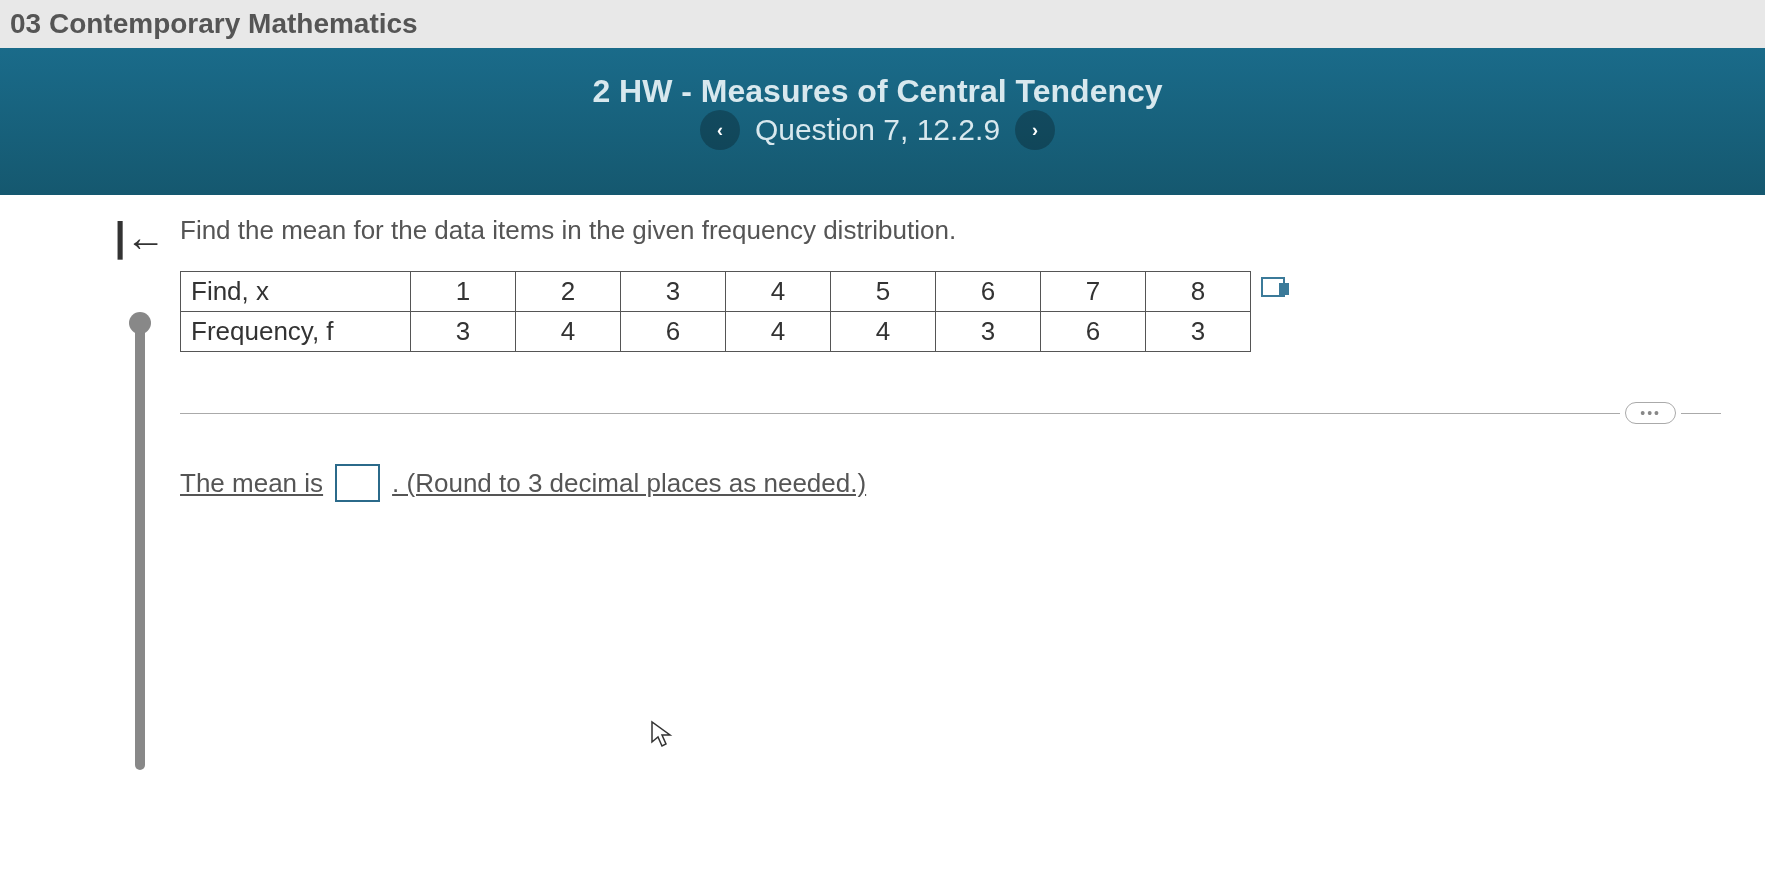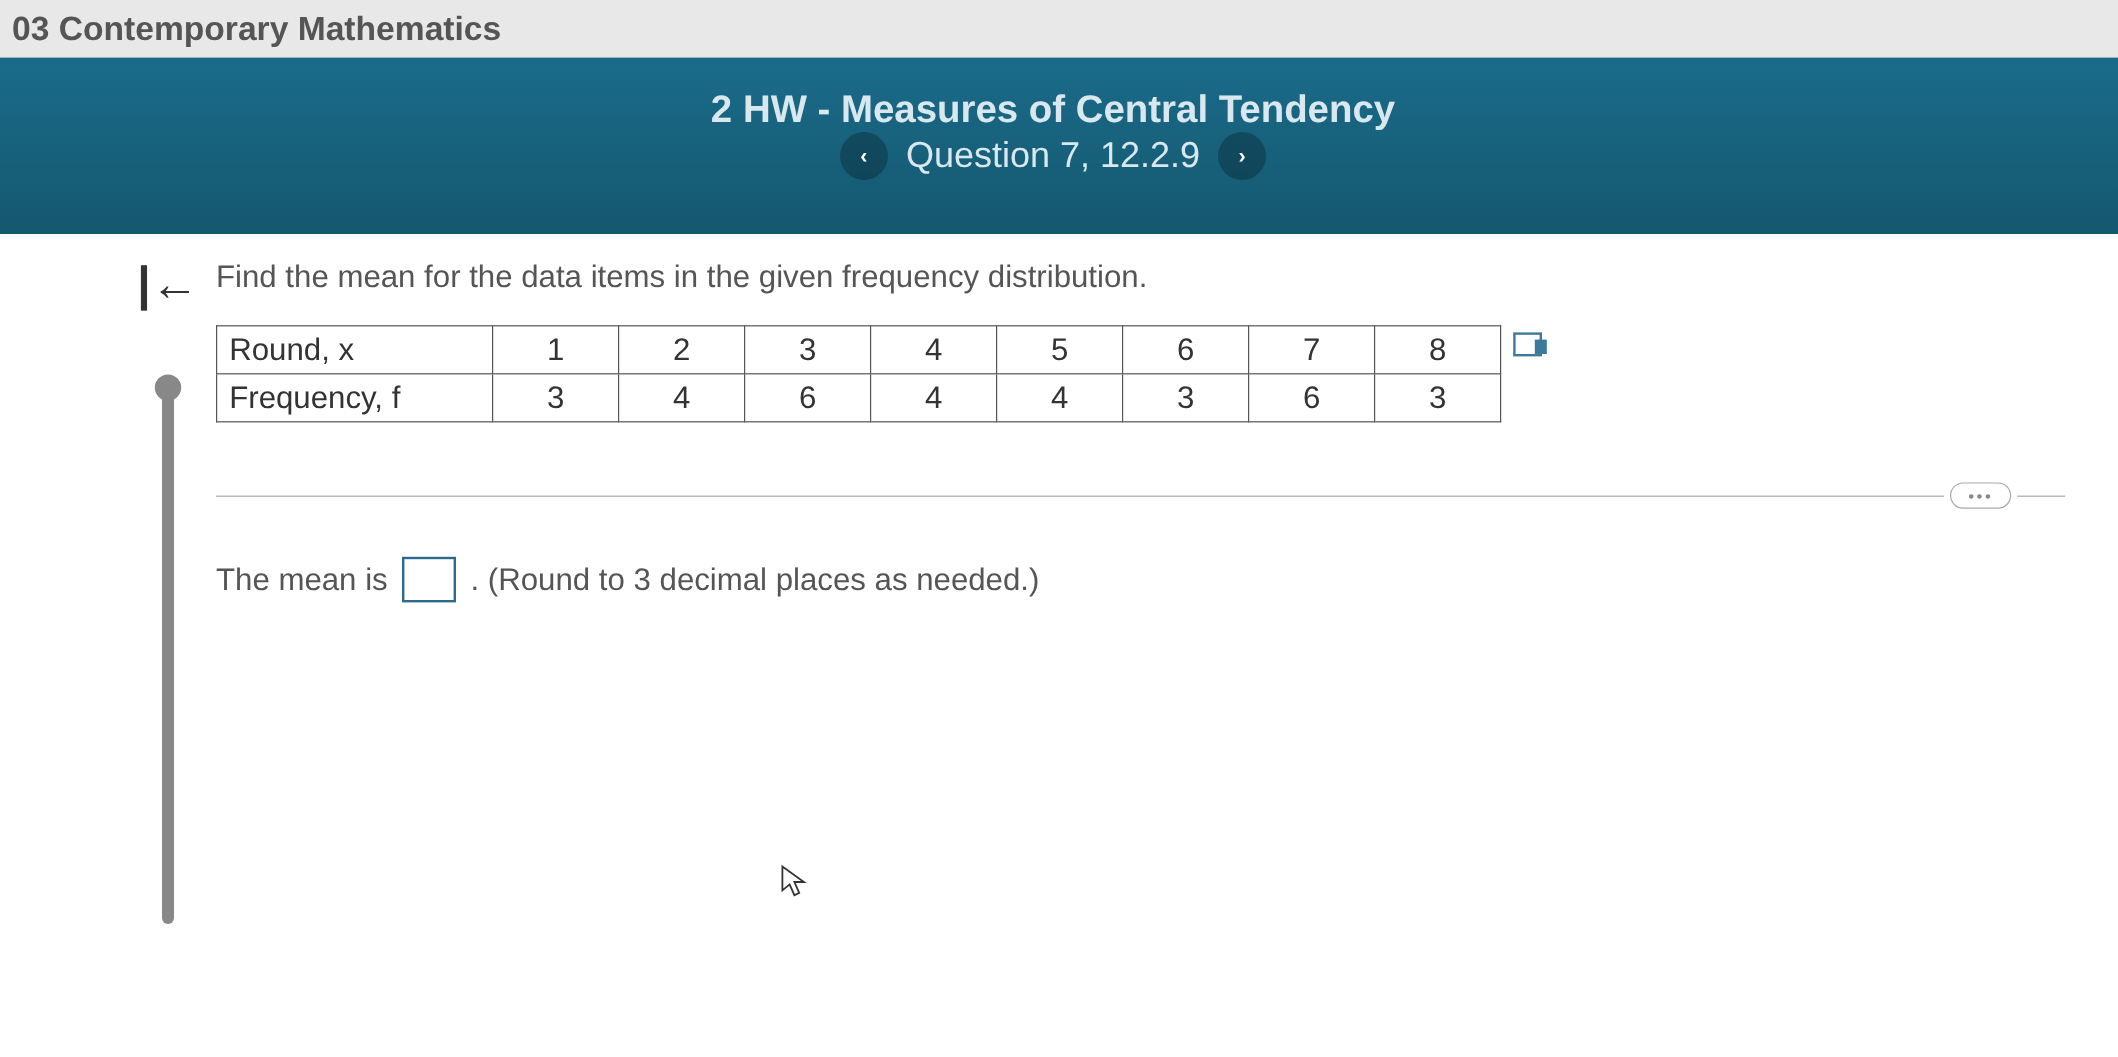--- a/index.html
+++ b/index.html
@@ -165,20 +165,21 @@
       background: white;
       cursor: pointer;
       margin: 0 5px;
     }
     .answer-row {
       font-size: 26px;
       color: #555;
       display: flex;
       align-items: center;
       gap: 12px;
+      text-decoration: underline;
     }
     .answer-input {
       width: 45px;
       height: 38px;
       border: 2px solid #2b6a8a;
       background: white;
       text-align: center;
       font-size: 22px;
     }
     .cursor-icon {
@@ -212,21 +213,21 @@
     </div>
   </div>
 
   <div class="main-content">
     <div class="prompt-text">Find the mean for the data items in the given frequency distribution.</div>
 
     <div class="data-table-wrapper">
       <table class="data-table">
         <tbody>
             <tr>
-          <td class="row-header">Round, x</td>
+          <td class="row-header">Find, x</td>
           <td>1</td>
           <td>2</td>
           <td>3</td>
           <td>4</td>
           <td>5</td>
           <td>6</td>
           <td>7</td>
           <td>8</td>
         </tr>
         <tr>

